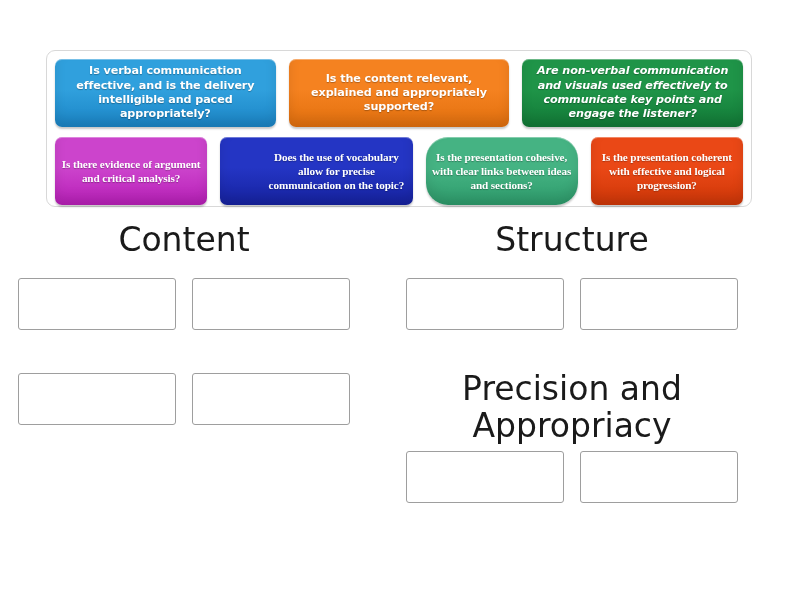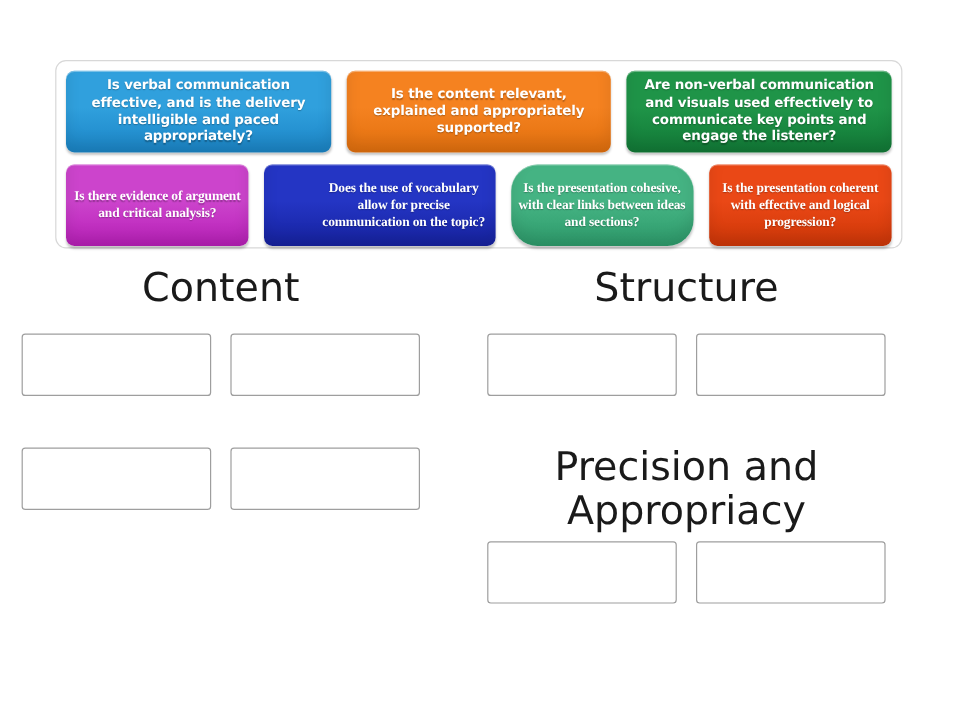--- a/index.html
+++ b/index.html
@@ -104,21 +104,21 @@
 <body>
 
 <div id="tile-tray">
   <div class="tile-row">
     <div class="tile" style="background: linear-gradient(rgb(48, 160, 221) 0%, rgb(48, 160, 221) 45%, rgb(27, 133, 198) 100%);">
       <span>Is verbal communication effective, and is the delivery intelligible and paced appropriately?</span>
     </div>
     <div class="tile" style="background: linear-gradient(rgb(245, 130, 32) 0%, rgb(245, 130, 32) 45%, rgb(226, 112, 14) 100%);">
       <span>Is the content relevant, explained and appropriately supported?</span>
     </div>
-    <div class="tile" style="background: linear-gradient(rgb(31, 148, 72) 0%, rgb(31, 148, 72) 45%, rgb(18, 122, 55) 100%);">
+    <div class="tile" style="background: linear-gradient(rgb(31, 148, 72) 0%, rgb(31, 148, 72) 45%, rgb(18, 122, 55) 100%); font-style: italic;">
       <span>Are non-verbal communication and visuals used effectively to communicate key points and engage the listener?</span>
     </div>
   </div>
   <div class="tile-row">
     <div class="tile" style="background: linear-gradient(rgb(204, 68, 204) 0%, rgb(204, 68, 204) 45%, rgb(184, 31, 184) 100%);">
       <span>Is there evidence of argument and critical analysis?</span>
     </div>
     <div class="tile" style="background: linear-gradient(rgb(36, 53, 196) 0%, rgb(36, 53, 196) 45%, rgb(22, 34, 160) 100%); padding-left: 45px;">
       <span>Does the use of vocabulary allow for precise communication on the topic?</span>
     </div>

